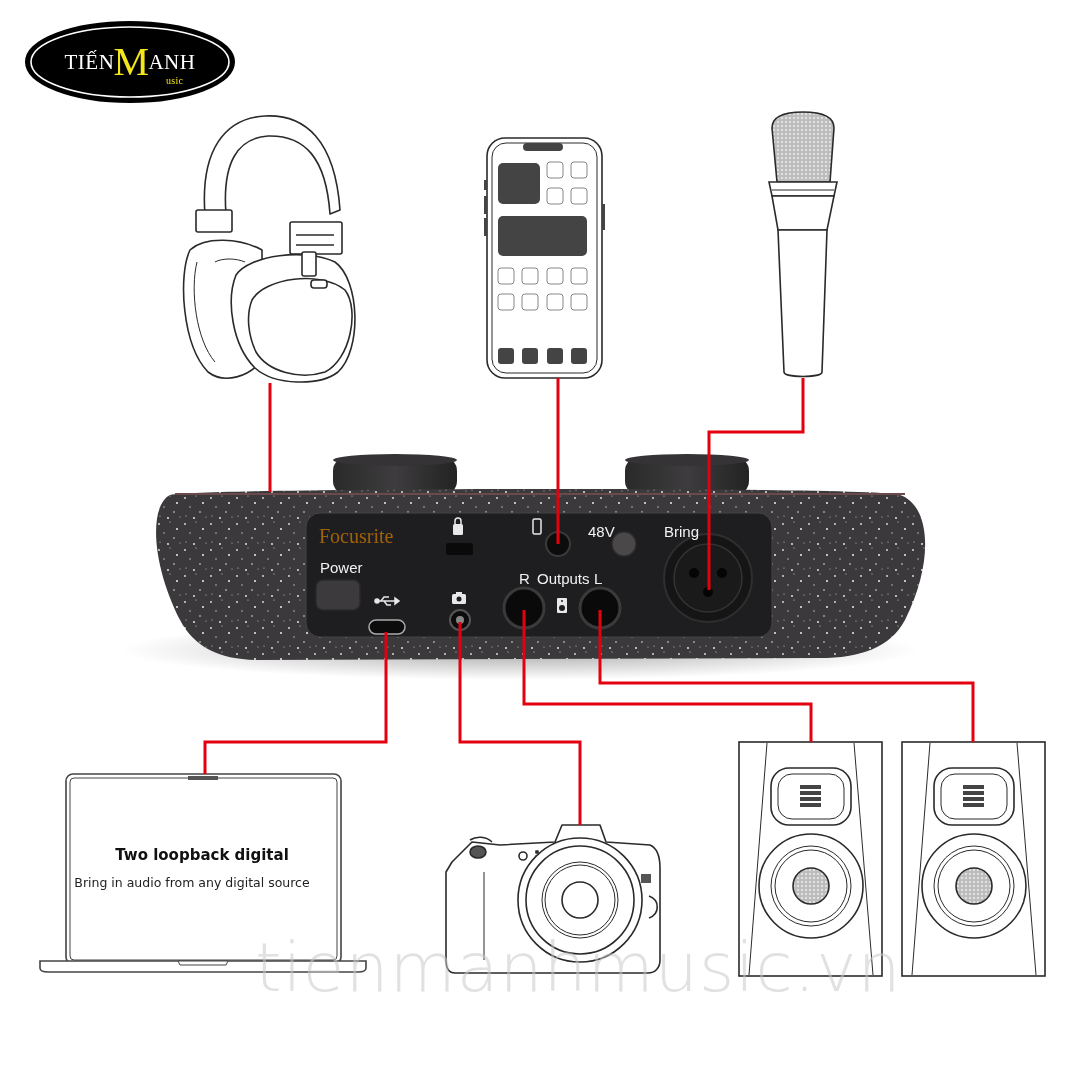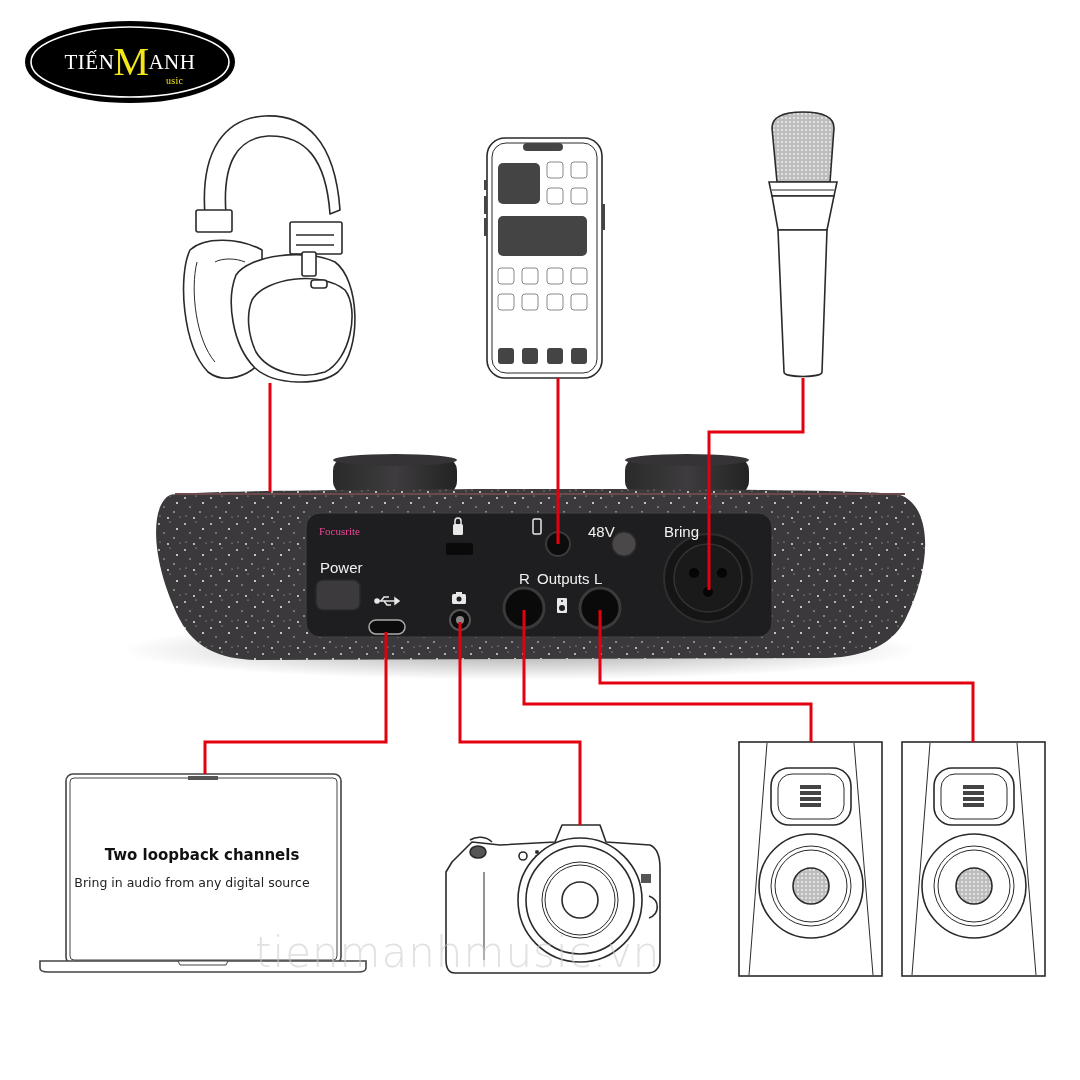--- a/index.html
+++ b/index.html
@@ -9,28 +9,28 @@
     svg.layer { position: absolute; left: 0; top: 0; }
 
     
     .logo { left: 24px; top: 20px; width: 212px; height: 84px; }
     .logo-text { position: absolute; left: 0; top: 0; width: 212px; height: 84px; display: flex; align-items: center; justify-content: center; color: #fff; font-family: "Liberation Serif", serif; font-size: 21px; letter-spacing: 0.5px; }
     .logo-text .m { color: #f3e61a; font-size: 40px; line-height: 1; margin: 0 -1px; }
     .logo-music { position: absolute; left: 112px; top: 55px; color: #f3e61a; font-family: "Liberation Serif", serif; font-size: 10px; letter-spacing: 0.3px; margin-left: 30px; }
 
     
     .dev-label { color: #f2f2f2; font-family: "Liberation Sans", sans-serif; font-weight: normal; font-size: 15px; white-space: nowrap; }
-    .brand { color: #ec4899; font-family: "Liberation Serif", serif; font-size: 11px; }
+    .brand { color: #a16207; font-family: "Liberation Serif", serif; font-size: 20px; }
 
     
     .laptop-title { left: 66px; top: 846px; width: 272px; text-align: center; font-weight: bold; font-size: 15px; color: #111; font-family: "DejaVu Sans", sans-serif; }
     .laptop-sub { left: 66px; top: 875px; width: 252px; text-align: center; font-size: 12.5px; color: #222; font-family: "DejaVu Sans", sans-serif; }
 
     
-    .watermark { left: 255px; top: 928px; width: 600px; font-size: 42px; color: rgba(200,200,200,0.55); font-family: "DejaVu Sans", sans-serif; font-weight: 200; letter-spacing: 1px; white-space: nowrap; }
+    .watermark { left: 255px; top: 928px; width: 600px; font-size: 68px; color: rgba(200,200,200,0.55); font-family: "DejaVu Sans", sans-serif; font-weight: 200; letter-spacing: 1px; white-space: nowrap; }
   </style>
 </head>
 <body>
 
 <div class="abs logo">
   <svg width="212" height="84" viewBox="0 0 212 84">
     <ellipse cx="106" cy="42" rx="104" ry="40" fill="#000" stroke="#000" stroke-width="2"></ellipse>
     <ellipse cx="106" cy="42" rx="99" ry="35" fill="none" stroke="#fff" stroke-width="1.6"></ellipse>
   </svg>
   <div class="logo-text">
@@ -262,16 +262,16 @@
 </svg>
 
 <div class="abs brand" style="left:319px; top:525px;">Focusrite</div>
 <div class="abs dev-label" style="left:320px; top:559px;">Power</div>
 <div class="abs dev-label" style="left:588px; top:523px;">48V</div>
 <div class="abs dev-label" style="left:664px; top:523px;">Bring</div>
 <div class="abs dev-label" style="left:519px; top:570px;">R</div>
 <div class="abs dev-label" style="left:537px; top:570px;">Outputs</div>
 <div class="abs dev-label" style="left:594px; top:570px;">L</div>
 
-<div class="abs laptop-title">Two loopback channels</div>
+<div class="abs laptop-title">Two loopback digital</div>
 <div class="abs laptop-sub">Bring in audio from any digital source</div>
 
 <div class="abs watermark">tienmanhmusic.vn</div>
 
 </body></html>

